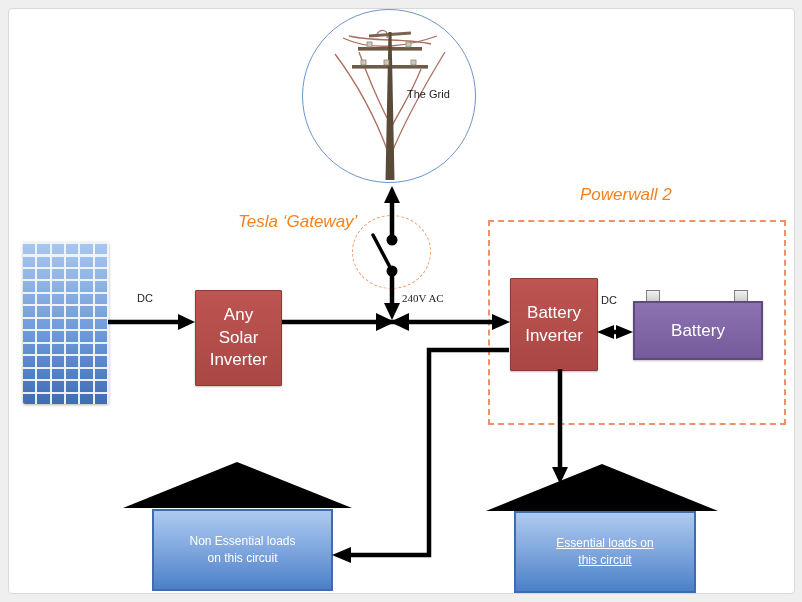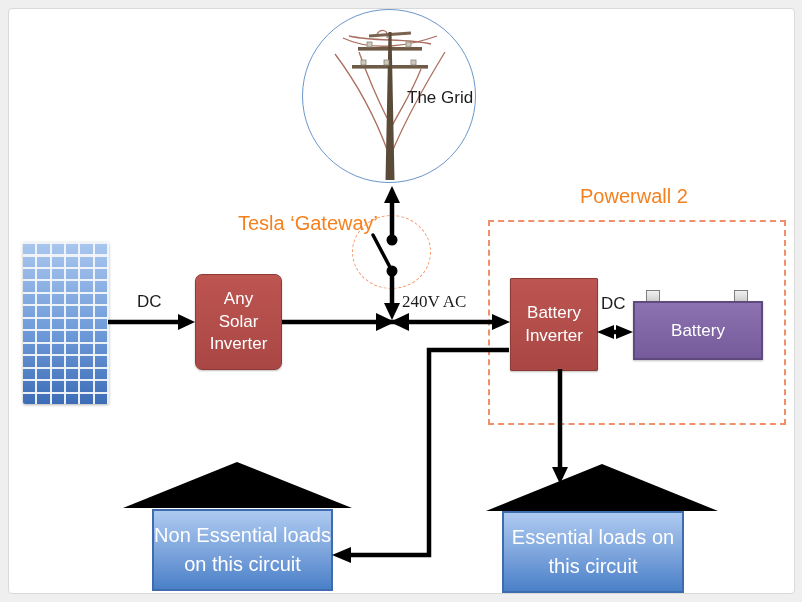--- a/index.html
+++ b/index.html
@@ -14,22 +14,22 @@
     left:8px;top:8px;width:785px;height:584px;
     background:#ffffff;border:1px solid #d9d9d9;border-radius:4px;
   }
   
   .grid-circle{
     left:302px;top:9px;width:172px;height:172px;
     border:1.6px solid #6b96c9;border-radius:50%;background:#fff;
   }
   .pole-svg{left:325px;top:22px;width:130px;height:160px;}
   
-  .lbl{color:#1c1c1c;font-size:17px;line-height:1.15;white-space:nowrap;}
-  .lbl-orange{color:#f5811e;font-size:20px;white-space:nowrap;}
+  .lbl{color:#1c1c1c;font-size:11px;line-height:1.15;white-space:nowrap;}
+  .lbl-orange{color:#f5811e;font-size:17px;white-space:nowrap;font-style:italic;}
   .grid-label{left:407px;top:88px;}
   .gateway-label{left:238px;top:212px;}
   .voltage-label{left:402px;top:292px;font-family:Liberation Serif, serif;}
   .dc-solar-label{left:137px;top:292px;}
   .dc-batt-label{left:601px;top:294px;}
   .powerwall-label{left:580px;top:185px;}
   
   .gateway-ellipse{
     left:352px;top:215px;width:77px;height:72px;
     border:1.8px dashed #f2996b;border-radius:50%;
@@ -49,21 +49,21 @@
     border-radius:2px;
   }
   
   .redbox{
     background:linear-gradient(180deg,#bd5551 0%,#a94744 100%);
     border:1.6px solid #8e3b38;border-radius:1px;
     color:#fff;font-size:17px;line-height:1.32;text-align:center;
     display:flex;align-items:center;justify-content:center;
     box-shadow:0 1px 2px rgba(0,0,0,.25);
   }
-  .solar-inverter{left:195px;top:274px;width:85px;height:94px;border-radius:7px;}
+  .solar-inverter{left:195px;top:290px;width:85px;height:94px;}
   .battery-inverter{left:510px;top:278px;width:86px;height:91px;}
   .ml{white-space:pre-line;}
   
   .terminal{
     width:12px;height:13px;top:290px;
     background:linear-gradient(180deg,#f0f0f0,#c7c7c7);
     border:1.4px solid #7f7f7f;
   }
   .terminal-l{left:646px;}
   .terminal-r{left:734px;}
@@ -72,25 +72,25 @@
     background:linear-gradient(180deg,#8d72b1 0%,#765b9c 100%);
     border:2px solid #5e4a7d;
     color:#fff;font-size:17px;display:flex;align-items:center;justify-content:center;
     box-shadow:0 1px 2px rgba(0,0,0,.25);
   }
   
   .house-body{
     height:78px;
     background:linear-gradient(180deg,#adcaf0 0%,#7fa6dd 50%,#4a80c8 100%);
     border:2px solid #3e6cae;
-    color:#fff;font-size:20px;line-height:1.45;text-align:center;
+    color:#fff;font-size:12px;line-height:1.45;text-align:center;
     display:flex;align-items:center;justify-content:center;
   }
   .ne-body{left:152px;top:509px;width:177px;}
-  .e-body{left:502px;top:511px;width:178px;}
+  .e-body{left:514px;top:511px;width:178px;text-decoration:underline;}
   
   .wires{left:0;top:0;width:802px;height:602px;pointer-events:none;}
   .wires line,.wires polyline{stroke:#000;fill:none;}
   .wires polygon{fill:#000;stroke:none;}
 </style>
 </head>
 <body>
 
 <div class="abs slide"></div>
 

